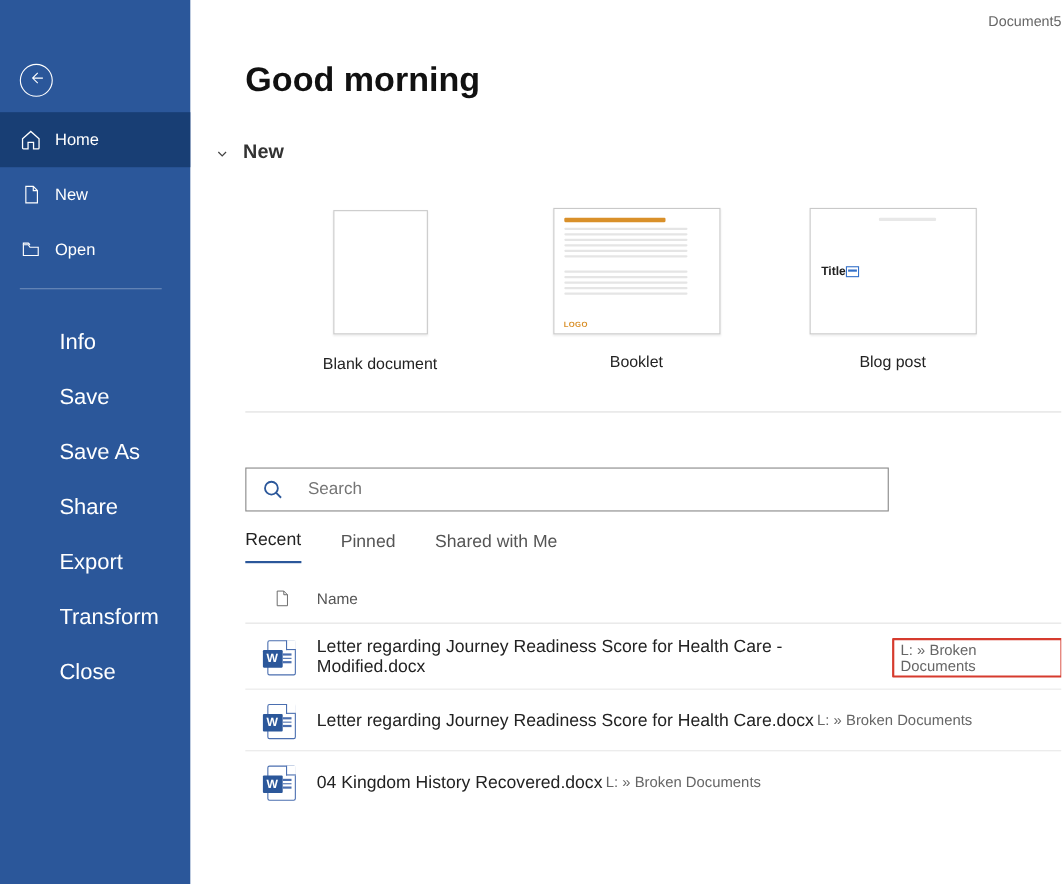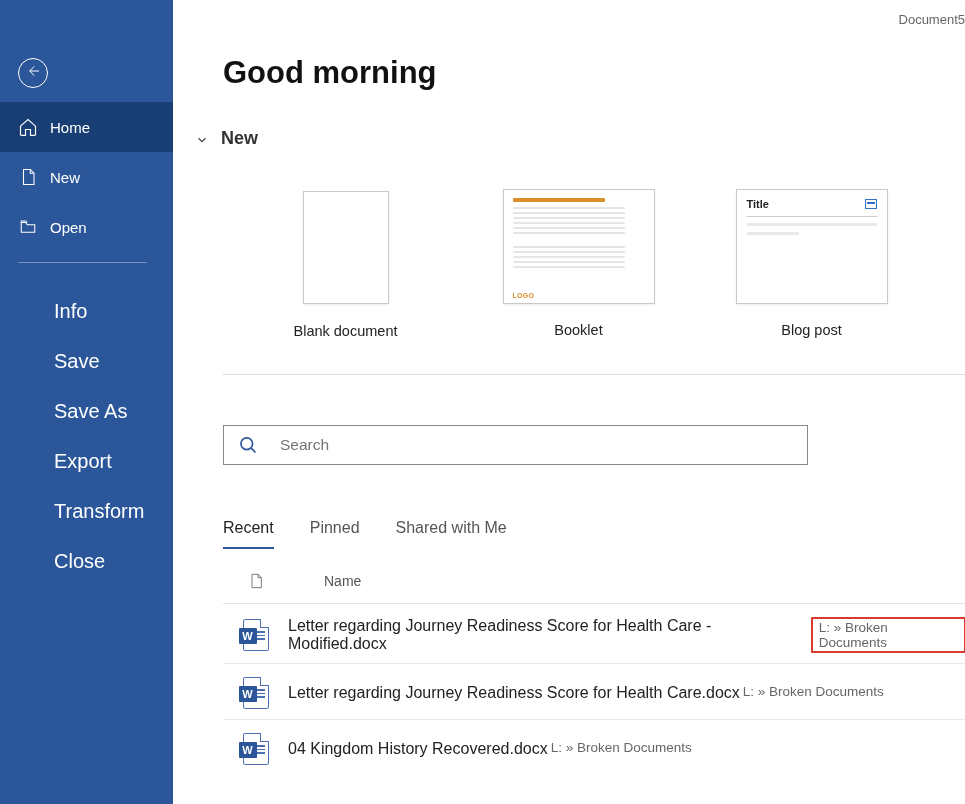--- a/index.html
+++ b/index.html
@@ -66,21 +66,21 @@
   .bl-bar { height:2px; background:#e5e5e5; border-radius:1px; }
   .bl-bar.h { height:4px; background:#d9902a; width:70%; margin-bottom:2px;}
   .bl-bar.s { width:85%; }
   .booklet-right { flex:1; display:flex; flex-direction:column; gap:4px; }
   .br-title { font-size:8px; font-weight:600; color:#333; line-height:1.1; }
   .br-img { flex:1; background:#bdbdbd; background-image:radial-gradient(circle at 35% 40%, #eee 0 18%, transparent 19%), radial-gradient(circle at 60% 58%, #ddd 0 20%, transparent 21%); border-radius:1px; min-height:34px;}
   .br-sub { font-size:7px; color:#d9902a; font-weight:600; letter-spacing:0.3px;}
   .booklet-footer { position:absolute; left:9px; bottom:4px; font-size:7px; color:#d9902a; font-weight:700; letter-spacing:0.3px;}
   
   
-  .blog-inner { padding:8px 10px; display:flex; flex-direction:column; gap:6px; position:relative; flex:1;}
+  .blog-inner { padding:8px 10px; display:flex; gap:6px; position:relative; flex:1;}
   .blog-head { display:flex; justify-content:space-between; align-items:center; }
   .blog-title { font-size:11px; font-weight:700; color:#222; }
   .blog-icon { width:12px; height:10px; border:1px solid #3471c9; display:flex; align-items:center; justify-content:center;}
   .blog-icon div { width:8px; height:4px; border-top:2px solid #3471c9;}
   .blog-sep { height:1px; background:#ccc; }
   .blog-line { height:3px; background:#e8e8e8; border-radius:1px; }
   .blog-line.s { width:40%; }
 
   .hr { border-top:1px solid #ddd; margin:35px 0 0 0; width:743px; }
 
@@ -91,30 +91,29 @@
     padding:0 14px; gap:20px;
   }
   .search .glass { width:20px; height:20px; display:flex; align-items:center; justify-content:center;}
   .search .glass svg { stroke:#2B579A; fill:none; stroke-width:2;}
   .search input {
     flex:1; border:none; outline:none; font-size:15.5px; color:#666;
     background:transparent;
   }
 
   
-  .tabs { display:flex; gap:36px; margin-top:54px; font-size:16px; }
+  .tabs { display:flex; gap:36px; margin-top:17px; font-size:16px;align-items:flex-end; }
   .tab { color:#555; cursor:pointer; padding-bottom:10px; }
   .tab.active { color:#222; font-weight:500; border-bottom:2px solid #2B579A; }
 
   
   .list-header {
     display:flex; align-items:center; font-size:14px; color:#555;
     margin-top:22px; padding-bottom:12px; border-bottom:1px solid #e2e2e2;
     width:743px;
-    gap:36px;
   }
   .list-header .ico-col { width:65px; display:flex; justify-content:center; }
   .list-header .ico-col svg { stroke:#666; fill:none; stroke-width:1.3; }
   .list-header .name-col { flex:1; }
 
   
   .row {
     display:flex; align-items:center; padding:13px 0 10px 0;
     border-bottom:1px solid #e8e8e8; width:743px; cursor:pointer;
   }
@@ -187,20 +186,23 @@
   <div class="nav-sub">
       <span>Info</span>
     </div>
   <div class="nav-sub">
       <span>Save</span>
     </div>
   <div class="nav-sub">
       <span>Save As</span>
     </div>
   <div class="nav-sub">
+      <span>Share</span>
+    </div>
+  <div class="nav-sub">
       <span>Export</span>
     </div>
   <div class="nav-sub">
       <span>Transform</span>
     </div>
   <div class="nav-sub">
       <span>Close</span>
     </div>
 </div>
 

